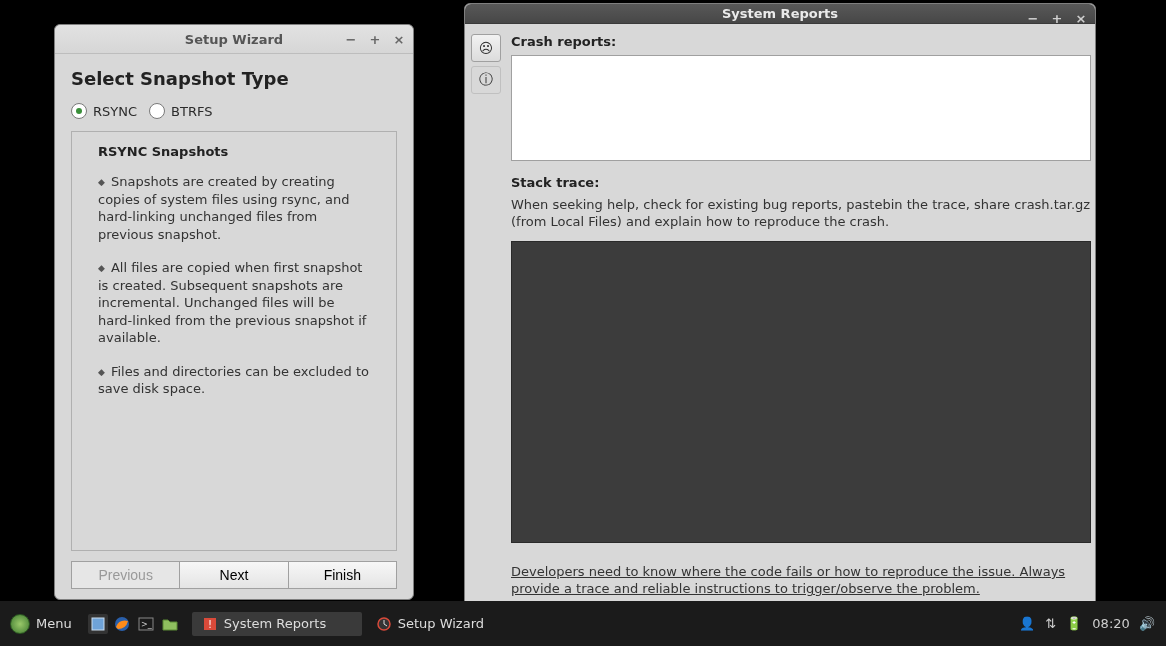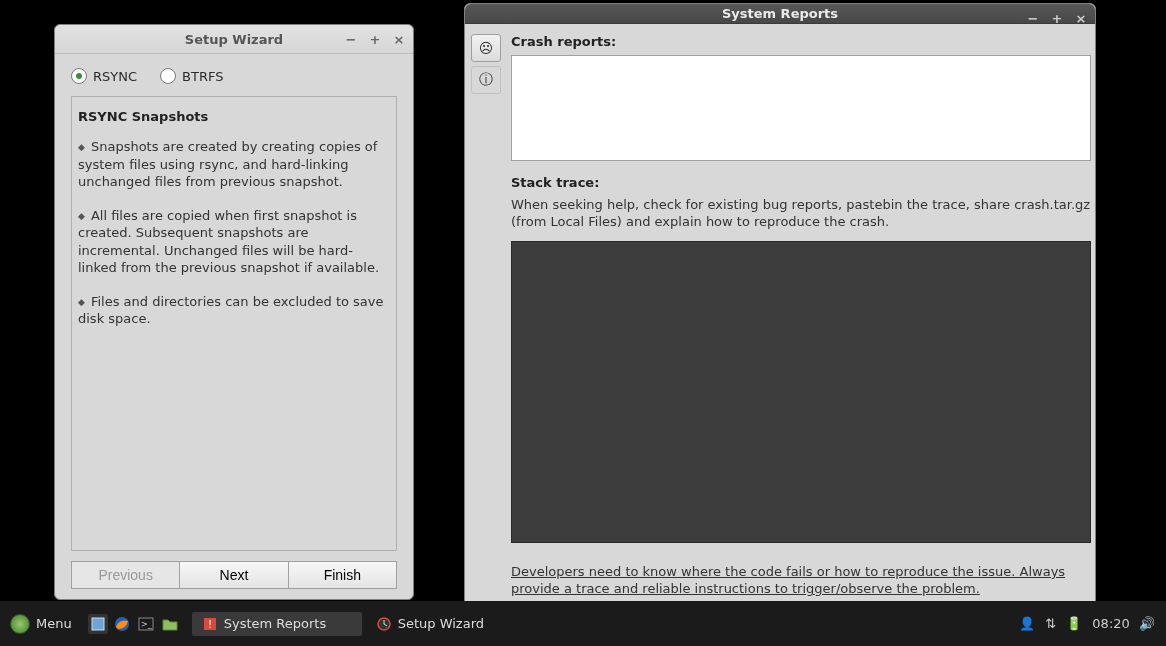--- a/index.html
+++ b/index.html
@@ -68,21 +68,21 @@
     flex: 1;
   }
   #wizard h1 {
     margin: 0 0 14px 0;
     font-size: 18px;
     font-weight: bold;
     color: #222;
   }
   .radio-row {
     display: flex;
-    gap: 23px;
+    gap: 12px;
     margin-bottom: 12px;
     align-items: center;
   }
   .radio {
     display: flex;
     align-items: center;
     gap: 6px;
     cursor: pointer;
   }
   .radio .dot {
@@ -97,21 +97,21 @@
   .radio.selected .dot::after {
     content: "";
     width: 6px; height: 6px;
     background: #3a8f3a;
     border-radius: 50%;
   }
   .info-frame {
     flex: 1;
     border: 1px solid #b0b0b0;
     background: #d8d8d8;
-    padding: 12px 6px;
+    padding: 12px 26px;
     overflow: auto;
   }
   .info-frame .frame-title {
     font-weight: bold;
     margin-bottom: 14px;
     color: #222;
   }
   .info-frame p {
     margin: 0 0 16px 0;
     line-height: 1.35;
@@ -307,20 +307,21 @@
 <div id="wizard" class="window">
   <div class="titlebar">
     <span>Setup Wizard</span>
     <div class="controls">
       <span>−</span>
       <span>+</span>
       <span>×</span>
     </div>
   </div>
   <div class="body">
+    <h1>Select Snapshot Type</h1>
 
     <div class="radio-row">
       <div class="radio selected">
         <span class="dot"></span>
         <span>RSYNC</span>
       </div>
       <div class="radio">
         <span class="dot"></span>
         <span>BTRFS</span>
       </div>

